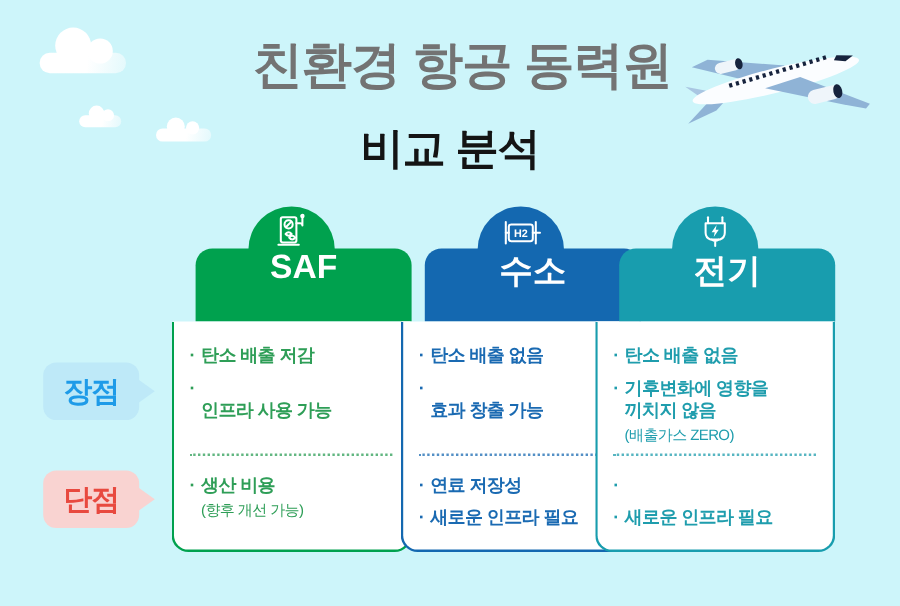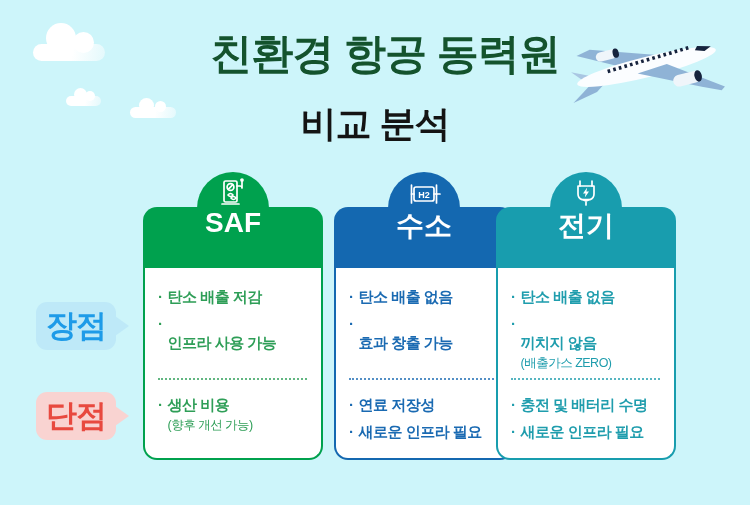--- a/index.html
+++ b/index.html
@@ -3,48 +3,48 @@
 <meta charset="utf-8">
 <style>
   html,body{margin:0;padding:0;background:#ffffff;}
   .canvas{
     position:relative;width:750px;height:505px;overflow:hidden;
     background:#CDF5FA;
     font-family:"Liberation Sans","DejaVu Sans",sans-serif;
   }
   
   .title-wrap{position:absolute;left:0;top:30px;width:750px;text-align:center;}
-  .title-main{font-size:42px;font-weight:800;color:#14532d;letter-spacing:-1px;line-height:1.15;padding-left:20px;}
+  .title-main{font-size:42px;font-weight:800;color:#737373;letter-spacing:-1px;line-height:1.15;padding-left:20px;}
   .title-sub{font-size:36px;font-weight:700;color:#141414;letter-spacing:-1px;margin-top:22px;}
   
   .cloud{position:absolute;background:linear-gradient(100deg,#ffffff 55%,#E3F9FC);border-radius:999px;}
   .cloud::before,.cloud::after{content:"";position:absolute;background:#ffffff;border-radius:50%;}
   .cloud-1{left:33px;top:44px;width:72px;height:17px;}
   .cloud-1::before{width:30px;height:30px;left:13px;top:-21px;}
   .cloud-1::after{width:21px;height:21px;left:40px;top:-12px;}
   .cloud-2{left:66px;top:96px;width:35px;height:10px;}
   .cloud-2::before{width:13px;height:13px;left:8px;top:-8px;}
   .cloud-2::after{width:10px;height:10px;left:19px;top:-5px;}
   .cloud-3{left:130px;top:107px;width:46px;height:11px;}
   .cloud-3::before{width:15px;height:15px;left:9px;top:-9px;}
   .cloud-3::after{width:11px;height:11px;left:25px;top:-6px;}
   
   .plane{position:absolute;left:565px;top:20px;width:165px;height:102px;}
   
   .bubble{position:absolute;left:36px;width:80px;height:48px;border-radius:11px;
     display:flex;align-items:center;justify-content:center;
-    font-size:31px;font-weight:800;letter-spacing:-1px;text-align:center;}
+    font-size:24px;font-weight:800;letter-spacing:-1px;text-align:center;}
   .bubble::after{content:"";position:absolute;right:-13px;top:50%;transform:translateY(-50%);
     border-top:10px solid transparent;border-bottom:10px solid transparent;border-left:14px solid;}
   .bubble-adv{top:302px;background:#BEE9F8;color:#1E9BE8;}
   .bubble-adv::after{border-left-color:#BEE9F8;}
   .bubble-dis{top:392px;background:#F9D3D1;color:#E8493F;}
   .bubble-dis::after{border-left-color:#F9D3D1;}
   
-  .card{position:absolute;top:207px;width:180px;height:253px;}
+  .card{position:absolute;top:207px;width:180px;height:253px;padding-left:20px;}
   .card.c0{left:143px;} .card.c1{left:334px;} .card.c2{left:496px;}
   .bump{position:absolute;top:-35px;left:50%;transform:translateX(-50%);
     width:72px;height:36px;border-radius:36px 36px 0 0;
     display:flex;align-items:flex-end;justify-content:center;}
   .bump svg{margin-bottom:1px;}
   .card-header{height:61px;border-radius:14px 14px 0 0;
     display:flex;align-items:flex-start;justify-content:center;
     color:#ffffff;font-size:28px;font-weight:800;letter-spacing:0;}
   .card-body{position:absolute;top:61px;left:0;right:0;bottom:0;background:#ffffff;
     border:2px solid;border-top:none;border-radius:0 0 14px 14px;
@@ -203,31 +203,30 @@
     </div>
     <div class="card-body">
       <div class="pros">
         <div class="item">
           <span class="bullet">·</span>
           <span>탄소 배출 없음</span>
         </div>
         <div class="item">
           <span class="bullet">·</span>
           <span>
-            <br>
+            <span>기후변화에 영향을</span><br>
             <span>끼치지 않음</span>
             <div class="note">(배출가스 ZERO)</div>
           </span>
         </div>
       </div>
       <div class="divider"></div>
       <div class="cons">
         <div class="item">
           <span class="bullet">·</span>
-          <span>충전 및 배터리 수명</span>
         </div>
         <div class="item">
           <span class="bullet">·</span>
           <span>새로운 인프라 필요</span>
         </div>
       </div>
     </div>
   </div>
 
 </div>

